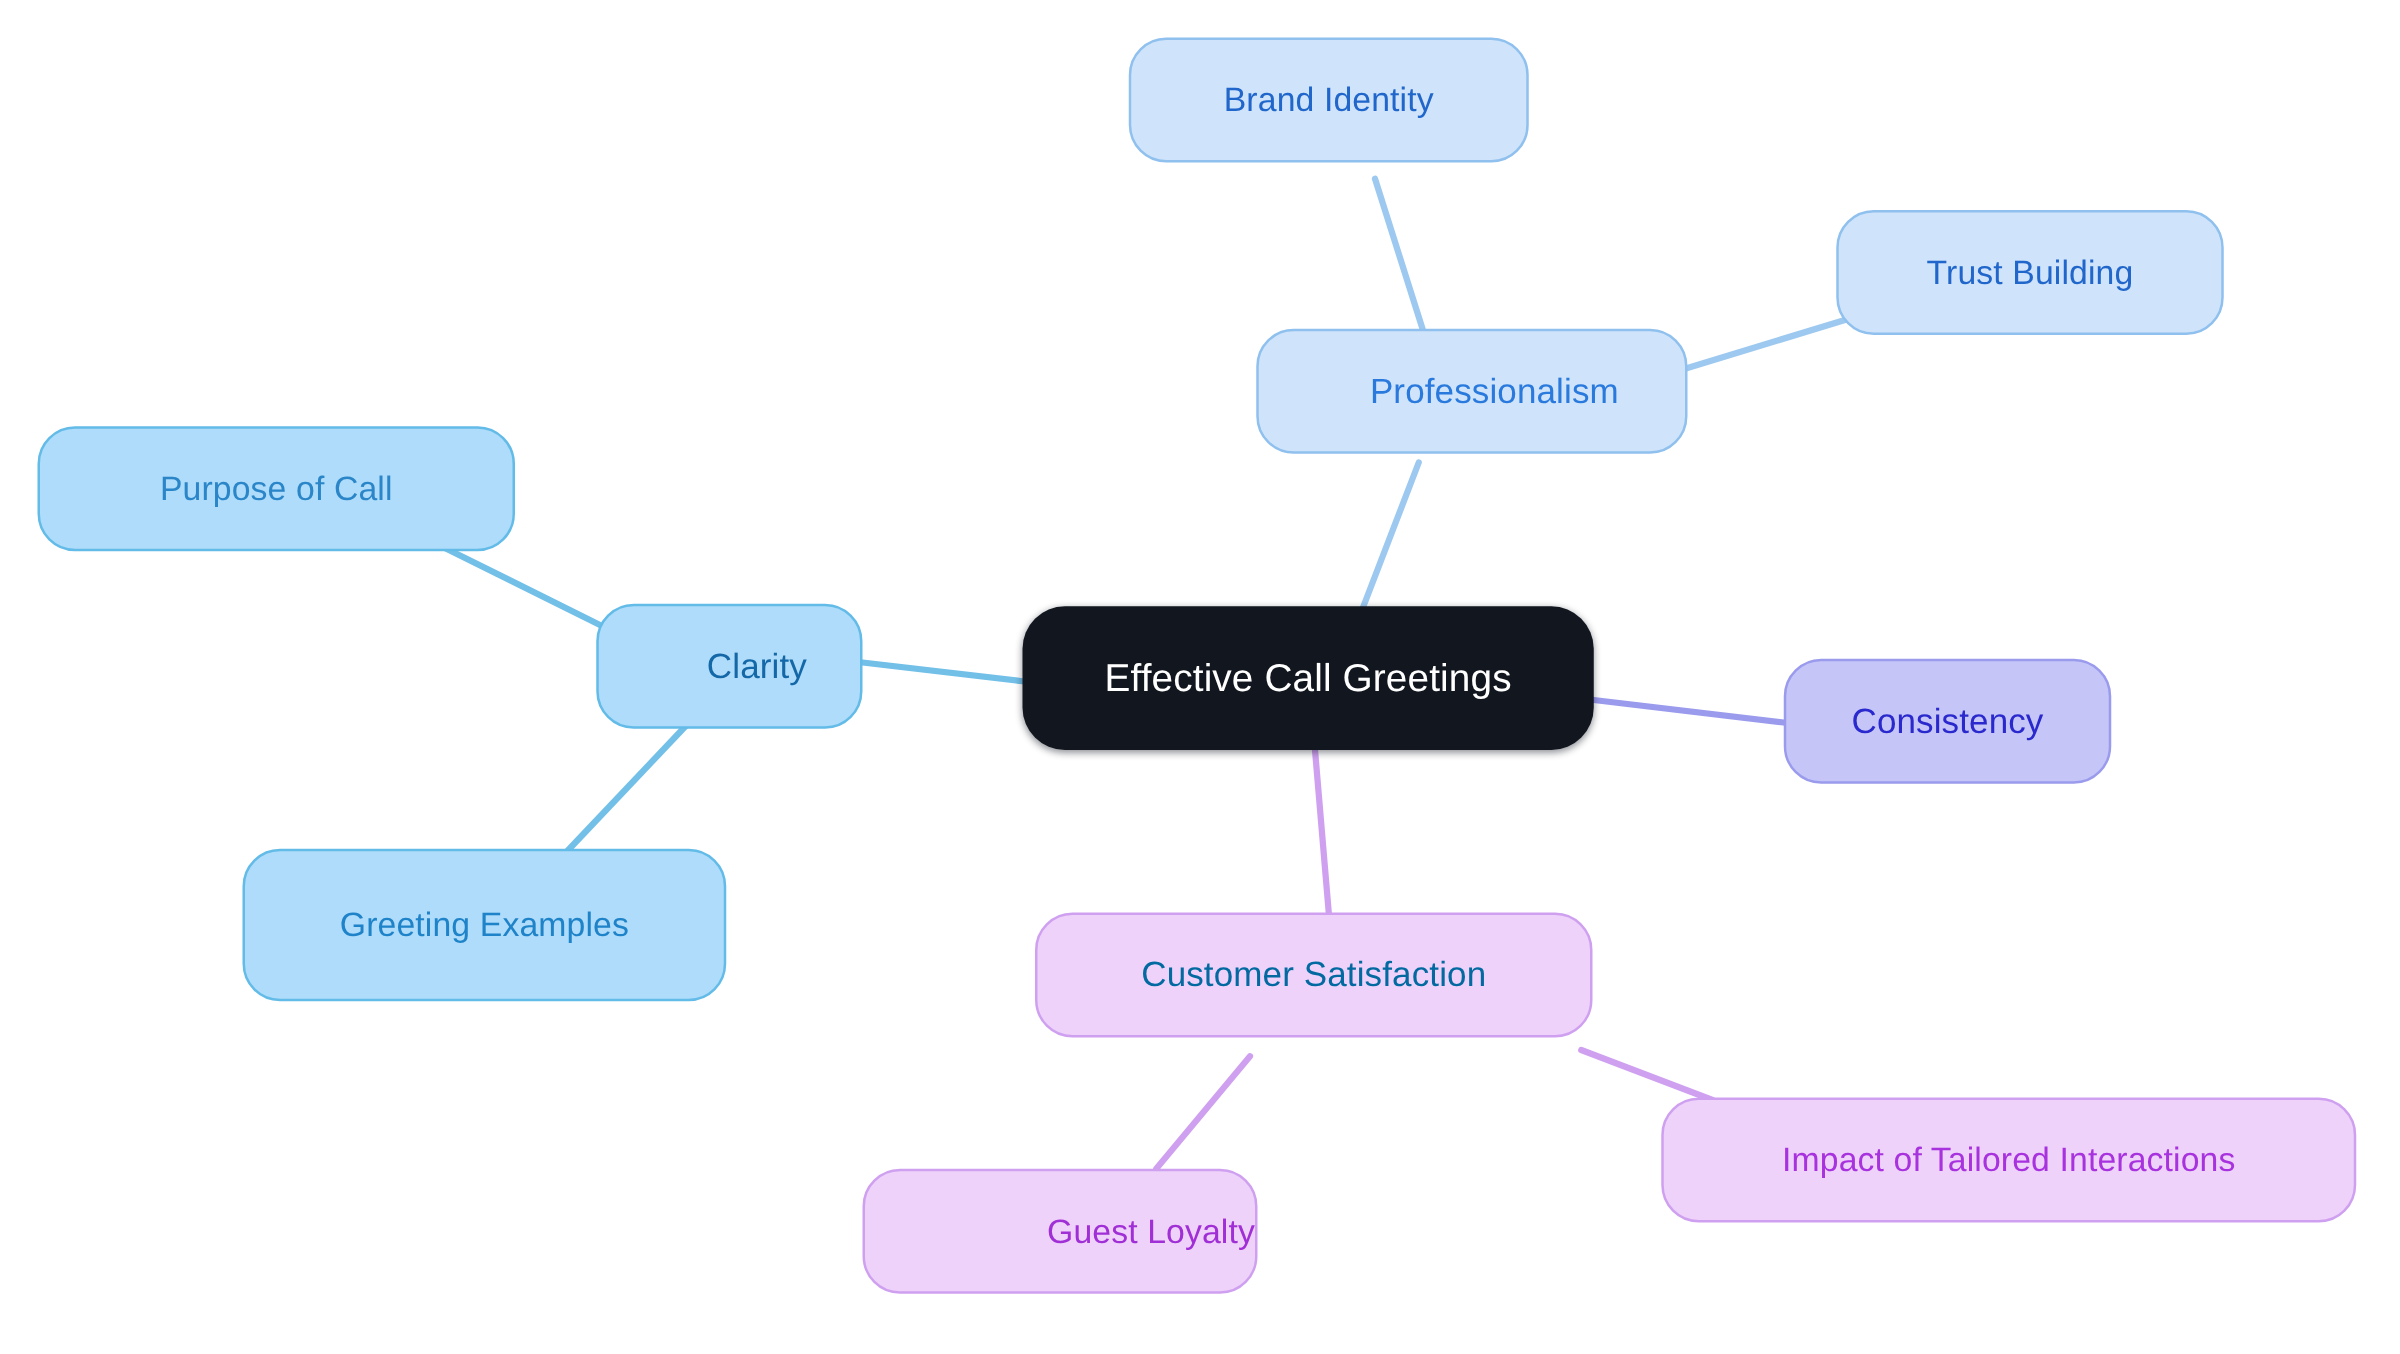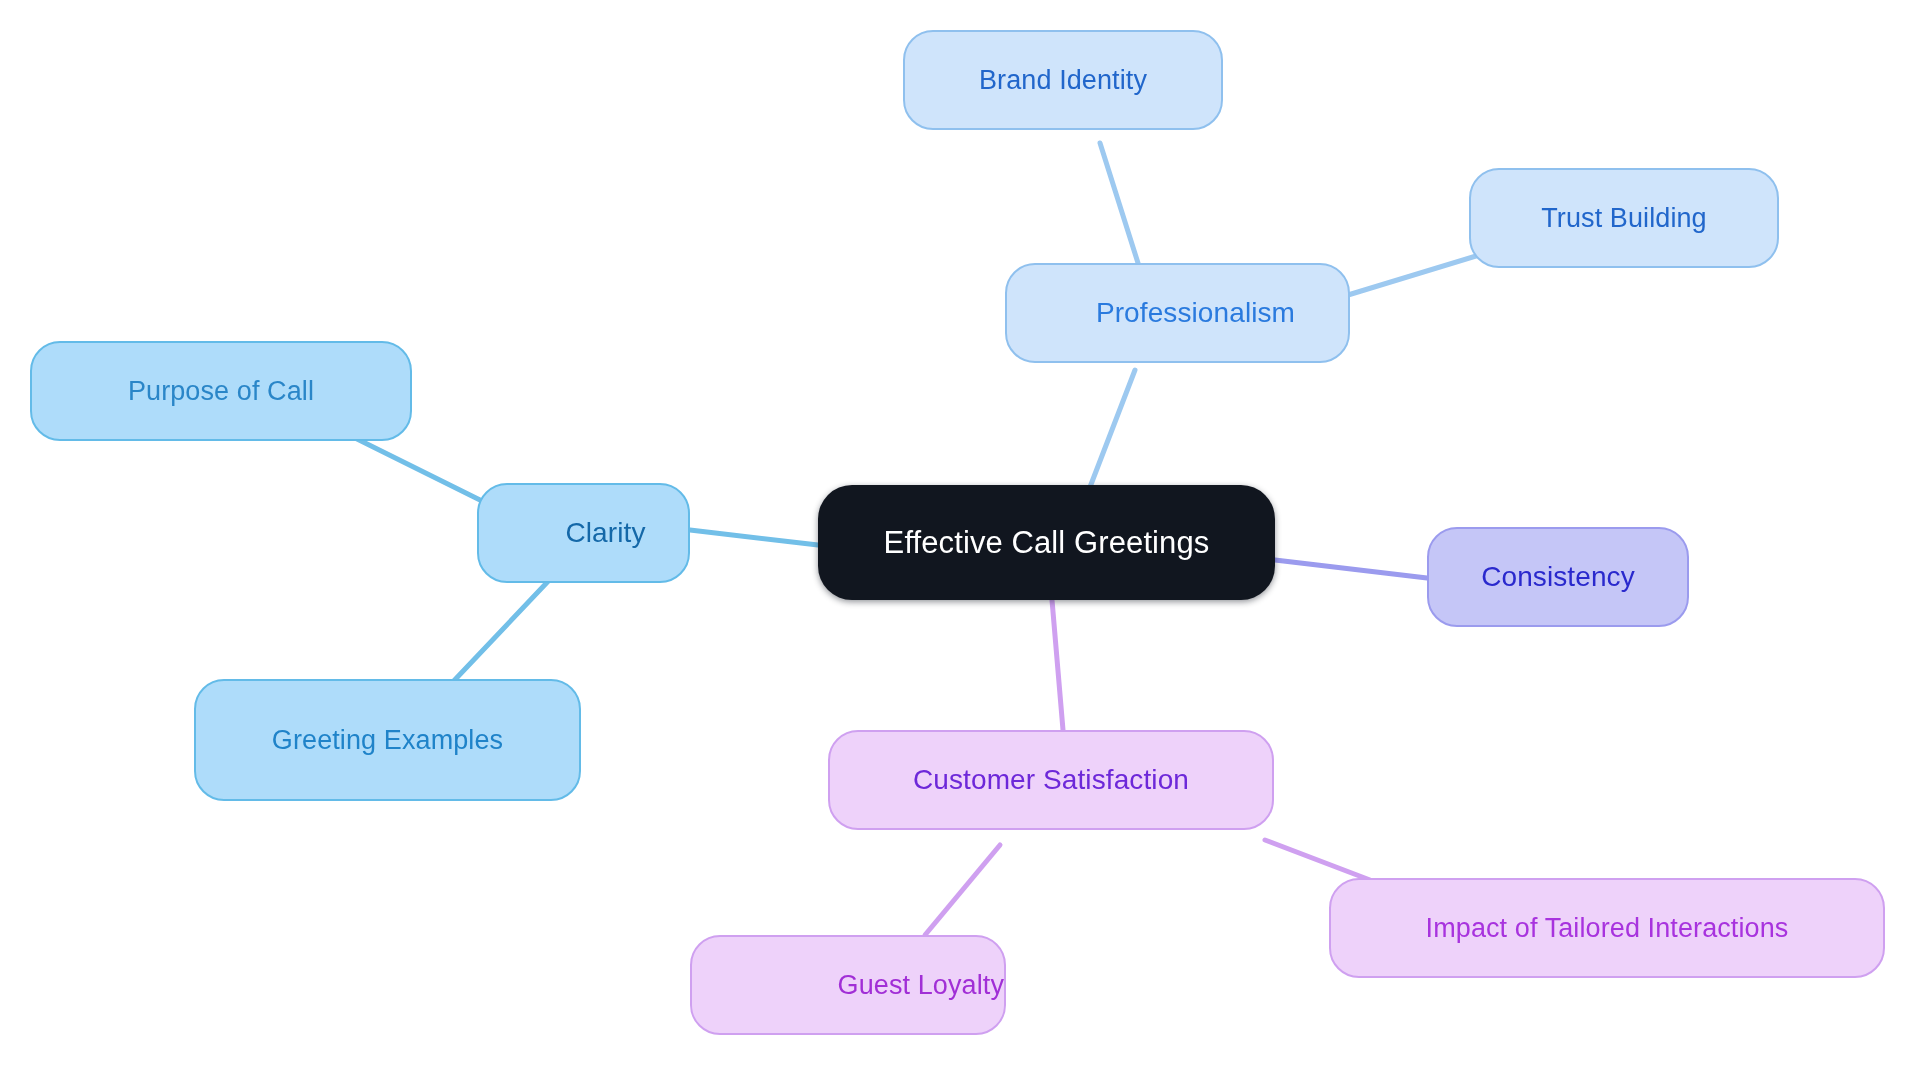--- a/index.html
+++ b/index.html
@@ -111,21 +111,21 @@
   </div>
 
   <div class="node node-leaf" style="left: 194px; top: 679px; width: 387px; height: 122px; font-size: 27px; background: rgb(174, 220, 250); color: rgb(31, 131, 201); border-color: rgb(99, 187, 232);">
     <span>Greeting Examples</span>
   </div>
 
   <div class="node node-branch" style="left: 1427px; top: 527px; width: 262px; height: 100px; font-size: 28px; background: rgb(197, 198, 247); color: rgb(42, 41, 205); border-color: rgb(155, 155, 238);">
     <span>Consistency</span>
   </div>
 
-  <div class="node node-branch" style="left: 828px; top: 730px; width: 446px; height: 100px; font-size: 28px; background: rgb(238, 210, 250); color: #6d28d9; border-color: rgb(207, 160, 240);">
+  <div class="node node-branch" style="left: 828px; top: 730px; width: 446px; height: 100px; font-size: 28px; background: rgb(238, 210, 250); color: #0369a1; border-color: rgb(207, 160, 240);">
     <span>Customer Satisfaction</span>
   </div>
 
   <div class="node node-leaf" style="left: 690px; top: 935px; width: 316px; height: 100px; font-size: 27px; background: rgb(238, 210, 250); color: rgb(161, 47, 214); border-color: rgb(207, 160, 240); justify-content: flex-end;">
     <span>Guest Loyalty</span>
   </div>
 
   <div class="node node-leaf" style="left: 1329px; top: 878px; width: 556px; height: 100px; font-size: 27px; background: rgb(238, 210, 250); color: rgb(168, 51, 222); border-color: rgb(207, 160, 240);">
     <span>Impact of Tailored Interactions</span>
   </div>

